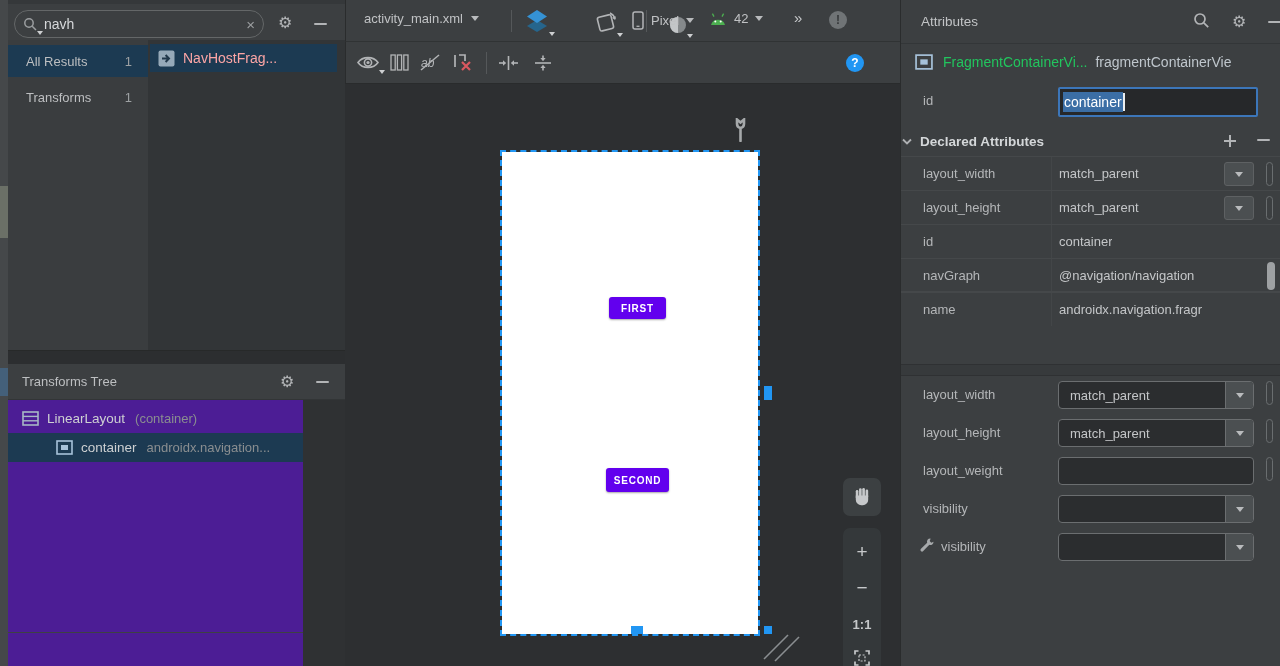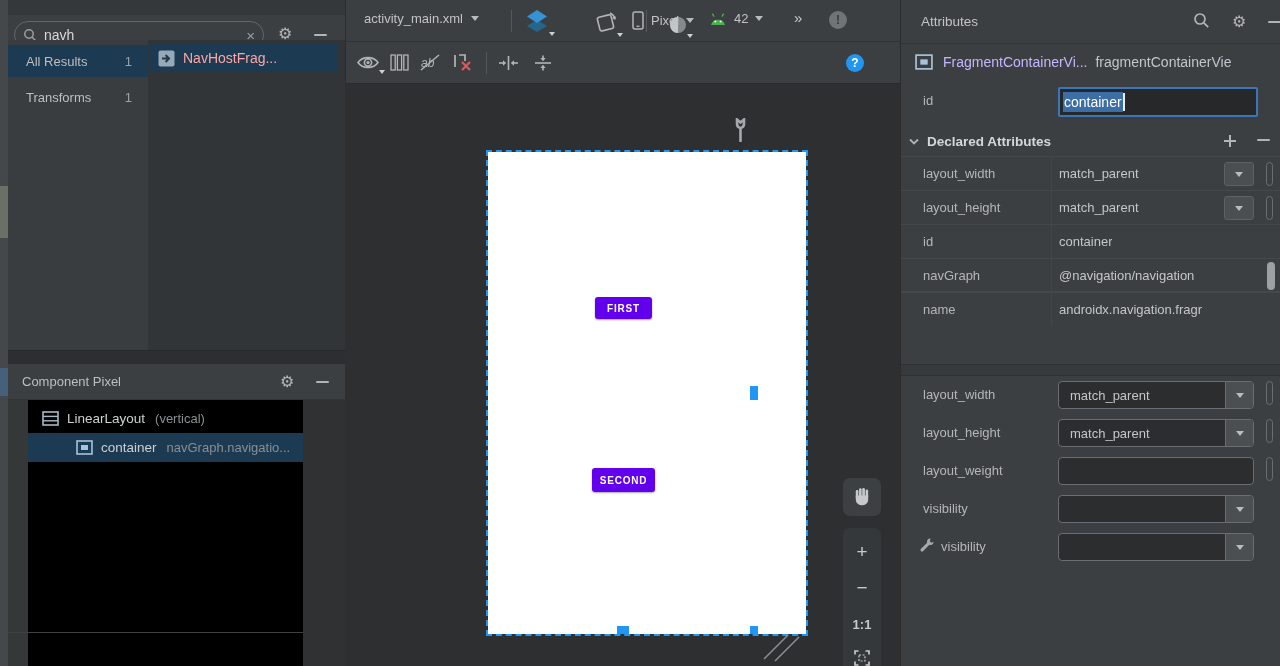--- a/index.html
+++ b/index.html
@@ -11,21 +11,21 @@
   }
   .abs { position:absolute; }
 
   
   #left-strip { left:0; top:0; width:8px; height:666px; background:#45484A; }
   #left-strip .seg1 { left:0; top:186px; width:8px; height:52px; background:#6B7067; }
   #left-strip .seg2 { left:0; top:368px; width:8px; height:28px; background:#44607A; }
 
   
   #palette { left:8px; top:0; width:337px; height:352px; background:#35383A; }
-  #palette-header { left:0; top:15px; width:337px; height:40px; background:#3C3F41; }
+  #palette-header { left:0; top:4px; width:337px; height:40px; background:#3C3F41; }
   #search-box { left:6px; top:6px; width:250px; height:28px; border:1px solid #646768; border-radius:14px;
     display:flex; align-items:center; padding:0 8px; background:#3C3F41; }
   #search-box input { flex:1; background:transparent; border:none; outline:none; color:#D6D8DA; font-size:14px;
     font-family:"Liberation Sans",sans-serif; margin-left:6px; }
   .clear-x { color:#9B9EA0; font-size:15px; line-height:1; cursor:default; }
   .gear { color:#B2B4B6; font-size:16px; line-height:1; }
   .minimize-bar { width:13px; height:2px; background:#B2B4B6; border-radius:1px; }
   #palette-cats { left:0; top:40px; width:140px; height:312px; background:#3A3D3F; }
   #palette-items { left:140px; top:40px; width:197px; height:312px; background:#323537; }
   .cat-row { position:relative; height:32px; display:flex; align-items:center; padding:0 16px 0 18px; }
@@ -33,21 +33,21 @@
   .cat-row .cnt { margin-left:auto; color:#9DA1A3; }
   .result-tab { position:absolute; left:2px; top:4px; width:187px; height:28px; background:#1C3A52;
     display:flex; align-items:center; padding:0 8px; }
   .result-tab .lbl { margin-left:8px; color:#fca5a5; font-size:14px; white-space:nowrap; }
 
   
   #tree-gap { left:8px; top:350px; width:337px; height:14px; background:#2C2E30; border-top:1px solid #272929; }
   #tree-panel { left:8px; top:364px; width:337px; height:302px; background:#353839; }
   #tree-header { left:0; top:0; width:337px; height:36px; background:#3C3F41; display:flex; align-items:center;
     padding:0 14px; border-bottom:1px solid #323536; }
-  #tree-body { left:0; top:36px; width:295px; height:266px; background:#000000;margin-left:20px; }
+  #tree-body { left:0; top:36px; width:295px; height:266px; background:#4c1d95; }
   #tree-right-fill { left:295px; top:36px; width:42px; height:266px; background:#2F3133; }
   .tree-row { position:relative; height:29px; display:flex; align-items:center; white-space:nowrap; }
   .tree-row.sel { background:#1C3A52; }
   .tree-row .t-label { color:#CDD0D2; font-size:13.5px; margin-left:8px; }
   .tree-row .t-detail { color:#8A8E90; font-size:13px; margin-left:10px; }
   #tree-bottom-line { left:8px; top:632px; width:295px; height:1px; background:#3E4143; }
 
   
   #toolbar1 { left:345px; top:0; width:555px; height:42px; background:#3C3F41;
     border-left:1px solid #2A2C2D; border-bottom:1px solid #303334; }
@@ -60,21 +60,21 @@
   .icon-wrap { position:relative; display:inline-flex; }
   .mchev { position:absolute; right:-5px; bottom:-3px; width:0; height:0;
     border-left:3.5px solid transparent; border-right:3.5px solid transparent; border-top:4.5px solid #CDCFD1; }
   .circle-badge { width:18px; height:18px; border-radius:50%; display:flex; align-items:center; justify-content:center;
     font-weight:bold; font-size:12px; }
   .err-badge { background:#707476; color:#36393B; }
   .help-badge { background:#2196F3; color:#FFFFFF; }
 
   
   #surface { left:345px; top:84px; width:555px; height:582px; background:#2D2F31; overflow:hidden; }
-  #device-canvas { position:absolute; left:143px; top:68px; width:318px; height:482px; background:#FFFFFF;
+  #device-canvas { position:absolute; left:157px; top:68px; width:256px; height:482px; background:#FFFFFF;
     outline:2px dashed #2196F3; }
   .app-btn { position:absolute; background:#6200EE; color:#FFFFFF; border:none; border-radius:3px;
     font-family:"Liberation Sans",sans-serif; font-weight:bold; font-size:10px; letter-spacing:0.8px;
     display:flex; align-items:center; justify-content:center; box-shadow:0 1px 2px rgba(0,0,0,.35); }
   .handle { position:absolute; background:#2196F3; }
   #zoom-hand { position:absolute; left:498px; top:394px; width:38px; height:38px; background:#3C4042;
     border-radius:7px; display:flex; align-items:center; justify-content:center; }
   #zoom-group { position:absolute; left:498px; top:444px; width:38px; height:232px; background:#34383A;
     border-radius:7px; display:flex; flex-direction:column; align-items:center; padding-top:6px; }
   .zg-item { height:36px; display:flex; align-items:center; justify-content:center; width:100%;
@@ -82,30 +82,30 @@
   .zg-item.ratio { font-size:13px; font-weight:bold; }
 
   
   #attr-panel { left:900px; top:0; width:380px; height:666px; background:#3C3F41; border-left:1px solid #2A2C2D; }
   #attr-header { left:0; top:0; width:380px; height:44px; display:flex; align-items:center;
     padding-left:20px; border-bottom:1px solid #333638; }
   #attr-header .hicons { position:absolute; right:0; top:0; height:44px; display:flex; align-items:center; gap:22px;
     padding-right:0; left:292px; }
   #attr-comp-row { left:0; top:44px; width:380px; height:36px; display:flex; align-items:center; padding-left:14px;
     white-space:nowrap; overflow:hidden; }
-  .comp-type { color:#c4b5fd; font-size:14px; margin-left:10px;text-align:center; }
+  .comp-type { color:#22c55e; font-size:14px; margin-left:10px;text-align:center; }
   .comp-id { color:#BFC6CC; font-size:14px; margin-left:8px; }
   #attr-id-row { left:0; top:80px; width:380px; height:44px; }
   #attr-id-row .lbl { position:absolute; left:22px; top:13px; color:#B4B6B8; }
   #id-field { position:absolute; left:157px; top:7px; width:200px; height:30px; background:#26282A;
     border:2px solid #3C76B9; border-radius:2px; display:flex; align-items:center; padding-left:3px; }
   #id-field .sel-text { background:#3B6EA5; color:#FFFFFF; font-size:14px; padding:2px 1px; }
   #id-field .caret { width:2px; height:18px; background:#ECEEEF; }
 
-  .section-header { position:relative; height:30px; display:flex; align-items:center; padding-left:8px; }
+  .section-header { position:relative; height:30px; display:flex; align-items:center; padding-left:1px; }
   .section-header .stitle { font-weight:bold; font-size:13.5px; color:#D4D7D9; margin-left:8px; }
   .chev-svg { display:block; }
 
   .attr-row { position:relative; height:34px; border-top:1px solid #45484A; }
   .attr-row .rlabel { position:absolute; left:22px; top:9px; color:#B4B6B8; }
   .attr-row .rvalue { position:absolute; left:158px; top:9px; color:#C4C6C8; white-space:nowrap; overflow:hidden;
     max-width:200px; }
   .attr-row .vline { position:absolute; left:150px; top:0; width:1px; height:100%; background:#434648; }
   .dd-btn { position:absolute; left:323px; top:5px; width:30px; height:24px; background:#4B4F51;
     border:1px solid #5E6163; border-radius:3px; display:flex; align-items:center; justify-content:center; }
@@ -175,45 +175,45 @@
           </svg>
       </span>
       <span class="lbl">NavHostFrag...</span>
     </div>
   </div>
 </div>
 
 <div id="tree-gap" class="abs"></div>
 <div id="tree-panel" class="abs">
   <div id="tree-header" class="abs">
-    <span>Component Pixel</span>
+    <span>Transforms Tree</span>
     <span class="gear" style="position:absolute; left:272px; top:10px;">⚙</span>
     <span class="minimize-bar" style="position:absolute; left:308px; top:17px;"></span>
   </div>
   <div id="tree-body" class="abs">
     <div class="tree-row" style="padding-left:14px; margin-top:4px;">
       <span class="icon-wrap">
         <svg width="17" height="15" viewBox="0 0 17 15">
             <rect x="1" y="1" width="15" height="13" fill="none" stroke="#A7B8C5" stroke-width="1.6"></rect>
             <line x1="1" y1="5.4" x2="16" y2="5.4" stroke="#A7B8C5" stroke-width="1.4"></line>
             <line x1="1" y1="9.8" x2="16" y2="9.8" stroke="#A7B8C5" stroke-width="1.4"></line>
           </svg>
       </span>
       <span class="t-label">LinearLayout</span>
-      <span class="t-detail">(vertical)</span>
+      <span class="t-detail">(container)</span>
     </div>
     <div class="tree-row sel" style="padding-left:48px;">
       <span class="icon-wrap">
         <svg width="17" height="15" viewBox="0 0 17 15">
             <rect x="1" y="1" width="15" height="13" fill="none" stroke="#A7C2DA" stroke-width="1.6"></rect>
             <rect x="5" y="5" width="7" height="5" fill="#A7C2DA"></rect>
           </svg>
       </span>
       <span class="t-label">container</span>
-      <span class="t-detail">navGraph.navigatio...</span>
+      <span class="t-detail">androidx.navigation...</span>
     </div>
   </div>
   <div id="tree-right-fill" class="abs"></div>
 </div>
 <div id="tree-bottom-line" class="abs"></div>
 
 <div id="toolbar1" class="abs">
   <div class="tb-item" style="left:18px; top:11px; gap:8px;">
     <span>activity_main.xml</span>
     <span class="tri"></span>

